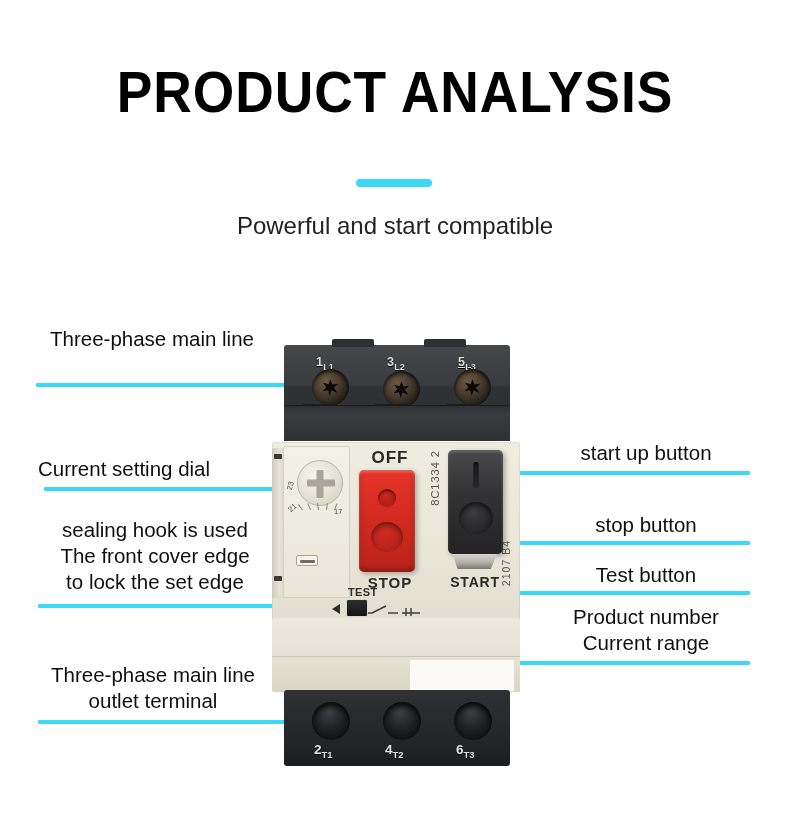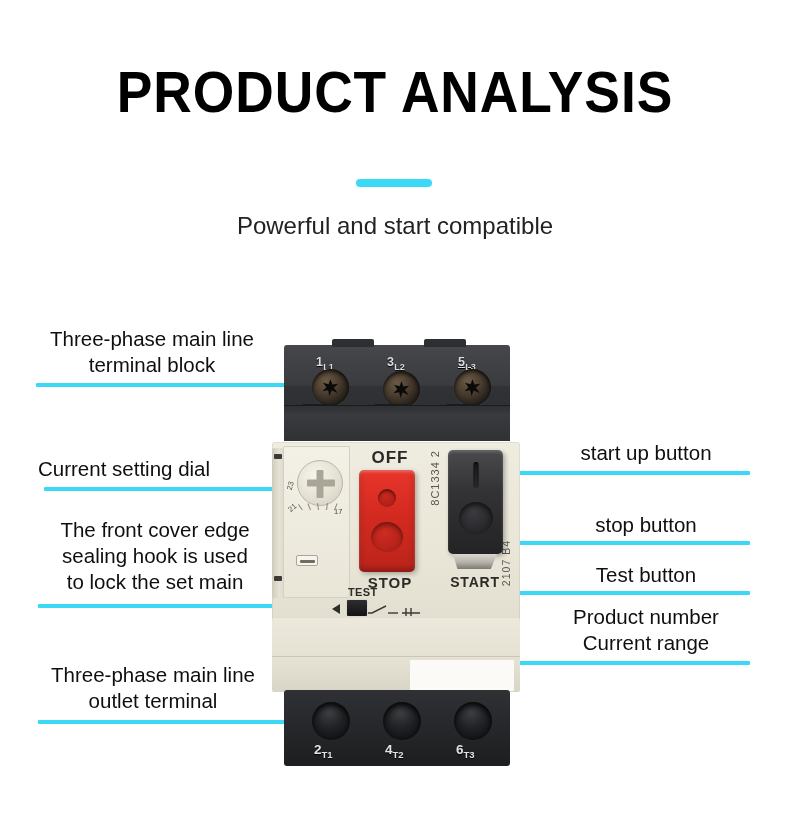--- a/index.html
+++ b/index.html
@@ -245,33 +245,32 @@
 <body>
 
 <div class="page">
 
   <div class="title">PRODUCT ANALYSIS</div>
   <div class="accent-bar"></div>
   <div class="subtitle">Powerful and start compatible</div>
 
   <div class="callout center-al" style="left:22px; top:326px; width:260px;">
     <div>Three-phase main line</div>
-    <div>terminal block</div>
   </div>
   <div class="lead" style="left:36px; top:383px; width:278px;"></div>
 
   <div class="callout" style="left:38px; top:456px; width:250px;">
     <div>Current setting dial</div>
   </div>
   <div class="lead" style="left:44px; top:487px; width:270px;"></div>
 
   <div class="callout center-al" style="left:26px; top:517px; width:258px;">
+    <div>sealing hook is used</div>
     <div>The front cover edge</div>
-    <div>sealing hook is used</div>
-    <div>to lock the set main</div>
+    <div>to lock the set edge</div>
   </div>
   <div class="lead" style="left:38px; top:604px; width:258px;"></div>
   <div class="lead-diag" style="left:293px; top:604px; width:41px; transform:rotate(-46deg);"></div>
   <div class="lead-diag" style="left:322px; top:595px; width:28px; transform:rotate(-38deg);"></div>
 
   <div class="callout center-al" style="left:22px; top:662px; width:262px;">
     <div>Three-phase main line</div>
     <div>outlet terminal</div>
   </div>
   <div class="lead" style="left:38px; top:720px; width:278px;"></div>

